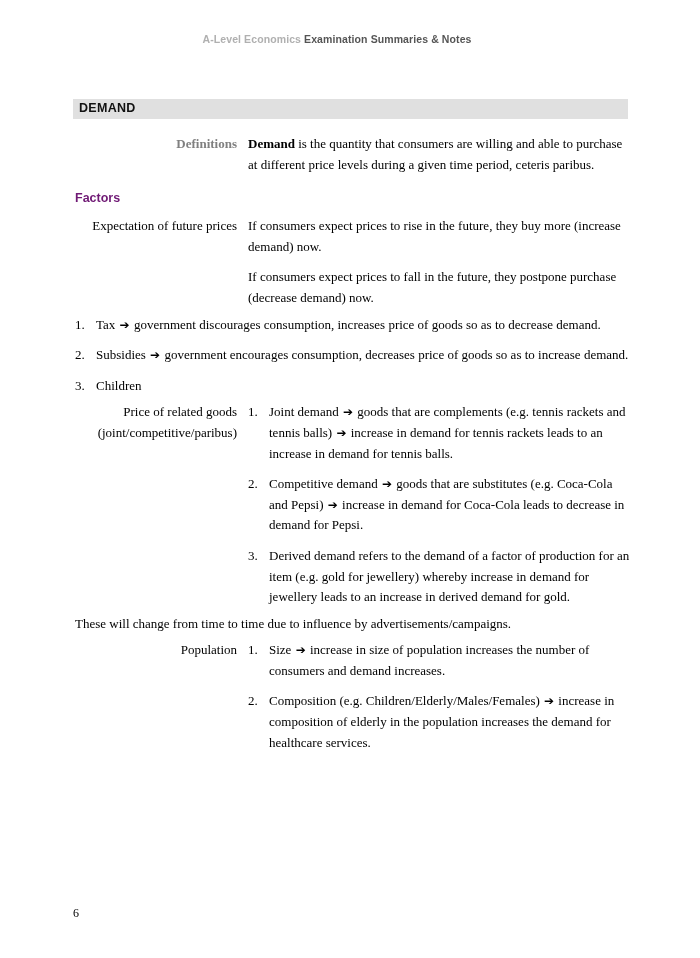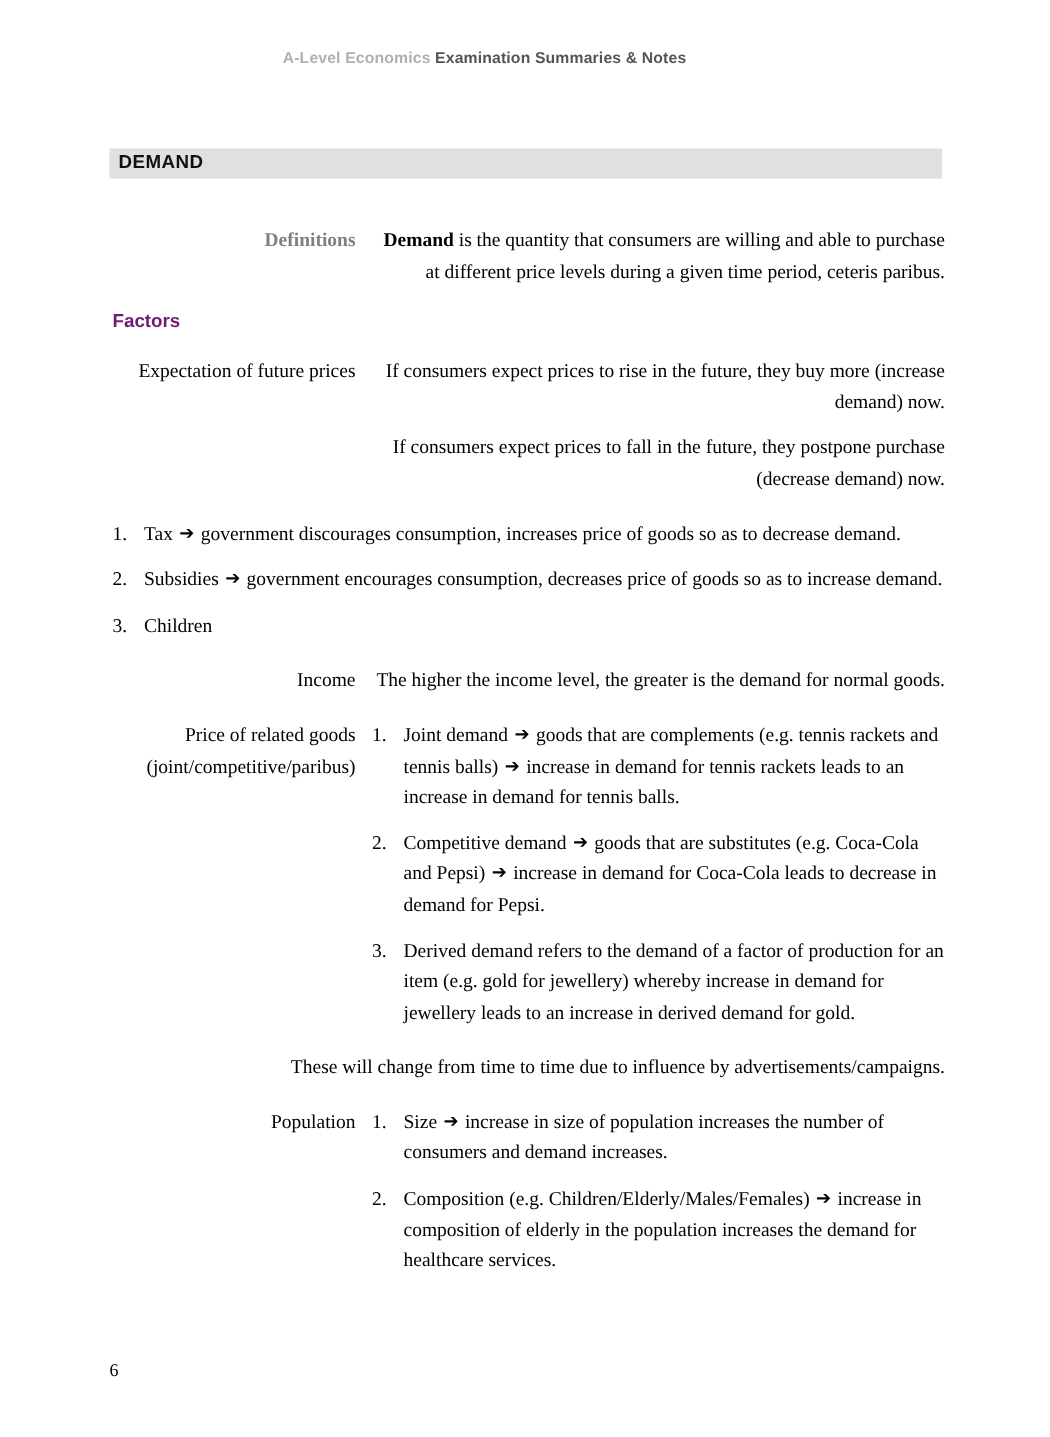--- a/index.html
+++ b/index.html
@@ -21,21 +21,21 @@
     top: 0; left: 0;
     width: 700px;
     height: 958px;
     background: #fff;
   }
 
   
   .running-header {
     position: absolute;
     top: 33px;
-    left: 0;
+    left: 14px;
     width: 646px;
     text-align: center;
     font-family: "Liberation Sans", sans-serif;
     font-size: 10.5px;
     letter-spacing: 0.1px;
     white-space: nowrap;
   }
   .rh-light {
     color: #b0b0b0;
     font-weight: 700;
@@ -71,21 +71,20 @@
     position: absolute;
     top: 134px;
     left: 75px;
     width: 555px;
   }
 
   .row {
     display: flex;
     align-items: flex-start;
     margin-bottom: 6px;
-    margin-top: 16px;
   }
   .label-col {
     width: 173px;
     flex: 0 0 173px;
     text-align: right;
     padding-right: 11px;
     box-sizing: border-box;
     font-size: 13px;
     line-height: 20.6px;
   }
@@ -94,21 +93,21 @@
     font-weight: 700;
   }
   .body-col {
     flex: 1 1 auto;
     font-size: 13px;
     line-height: 20.6px;
   }
 
   .para {
     margin: 0 0 10px 0;
-    text-align: right;
+    text-align: left;
   }
   .para:last-child { margin-bottom: 0; }
   .para b { font-weight: 700; }
 
   
   .numlist {
     list-style: none;
     margin: 0;
     padding: 0;
   }
@@ -189,28 +188,20 @@
     <div class="row">
       <div class="body-col">
         <ul class="numlist">
           <li><span class="num">1.</span><span>Tax </span><span class="arrow">➔</span><span> government discourages consumption, increases price of goods so as to decrease demand.</span></li>
           <li><span class="num">2.</span><span>Subsidies </span><span class="arrow">➔</span><span> government encourages consumption, decreases price of goods so as to increase demand.</span></li>
           <li><span class="num">3.</span><span>Children</span></li>
         </ul>
       </div>
     </div>
 
-    <div class="row">
-      <div class="label-col">
-        <span>Income</span>
-      </div>
-      <div class="body-col">
-        <p class="para">The higher the income level, the greater is the demand for normal goods.</p>
-      </div>
-    </div>
 
     <div class="row">
       <div class="label-col">
         <span>Price of related goods</span><br>
         <span>(joint/competitive/paribus)</span>
       </div>
       <div class="body-col">
         <ul class="numlist">
           <li><span class="num">1.</span><span>Joint demand </span><span class="arrow">➔</span><span> goods that are complements (e.g. tennis rackets and tennis balls) </span><span class="arrow">➔</span><span> increase in demand for tennis rackets leads to an increase in demand for tennis balls.</span></li>
           <li><span class="num">2.</span><span>Competitive demand </span><span class="arrow">➔</span><span> goods that are substitutes (e.g. Coca-Cola and Pepsi) </span><span class="arrow">➔</span><span> increase in demand for Coca-Cola leads to decrease in demand for Pepsi.</span></li>

